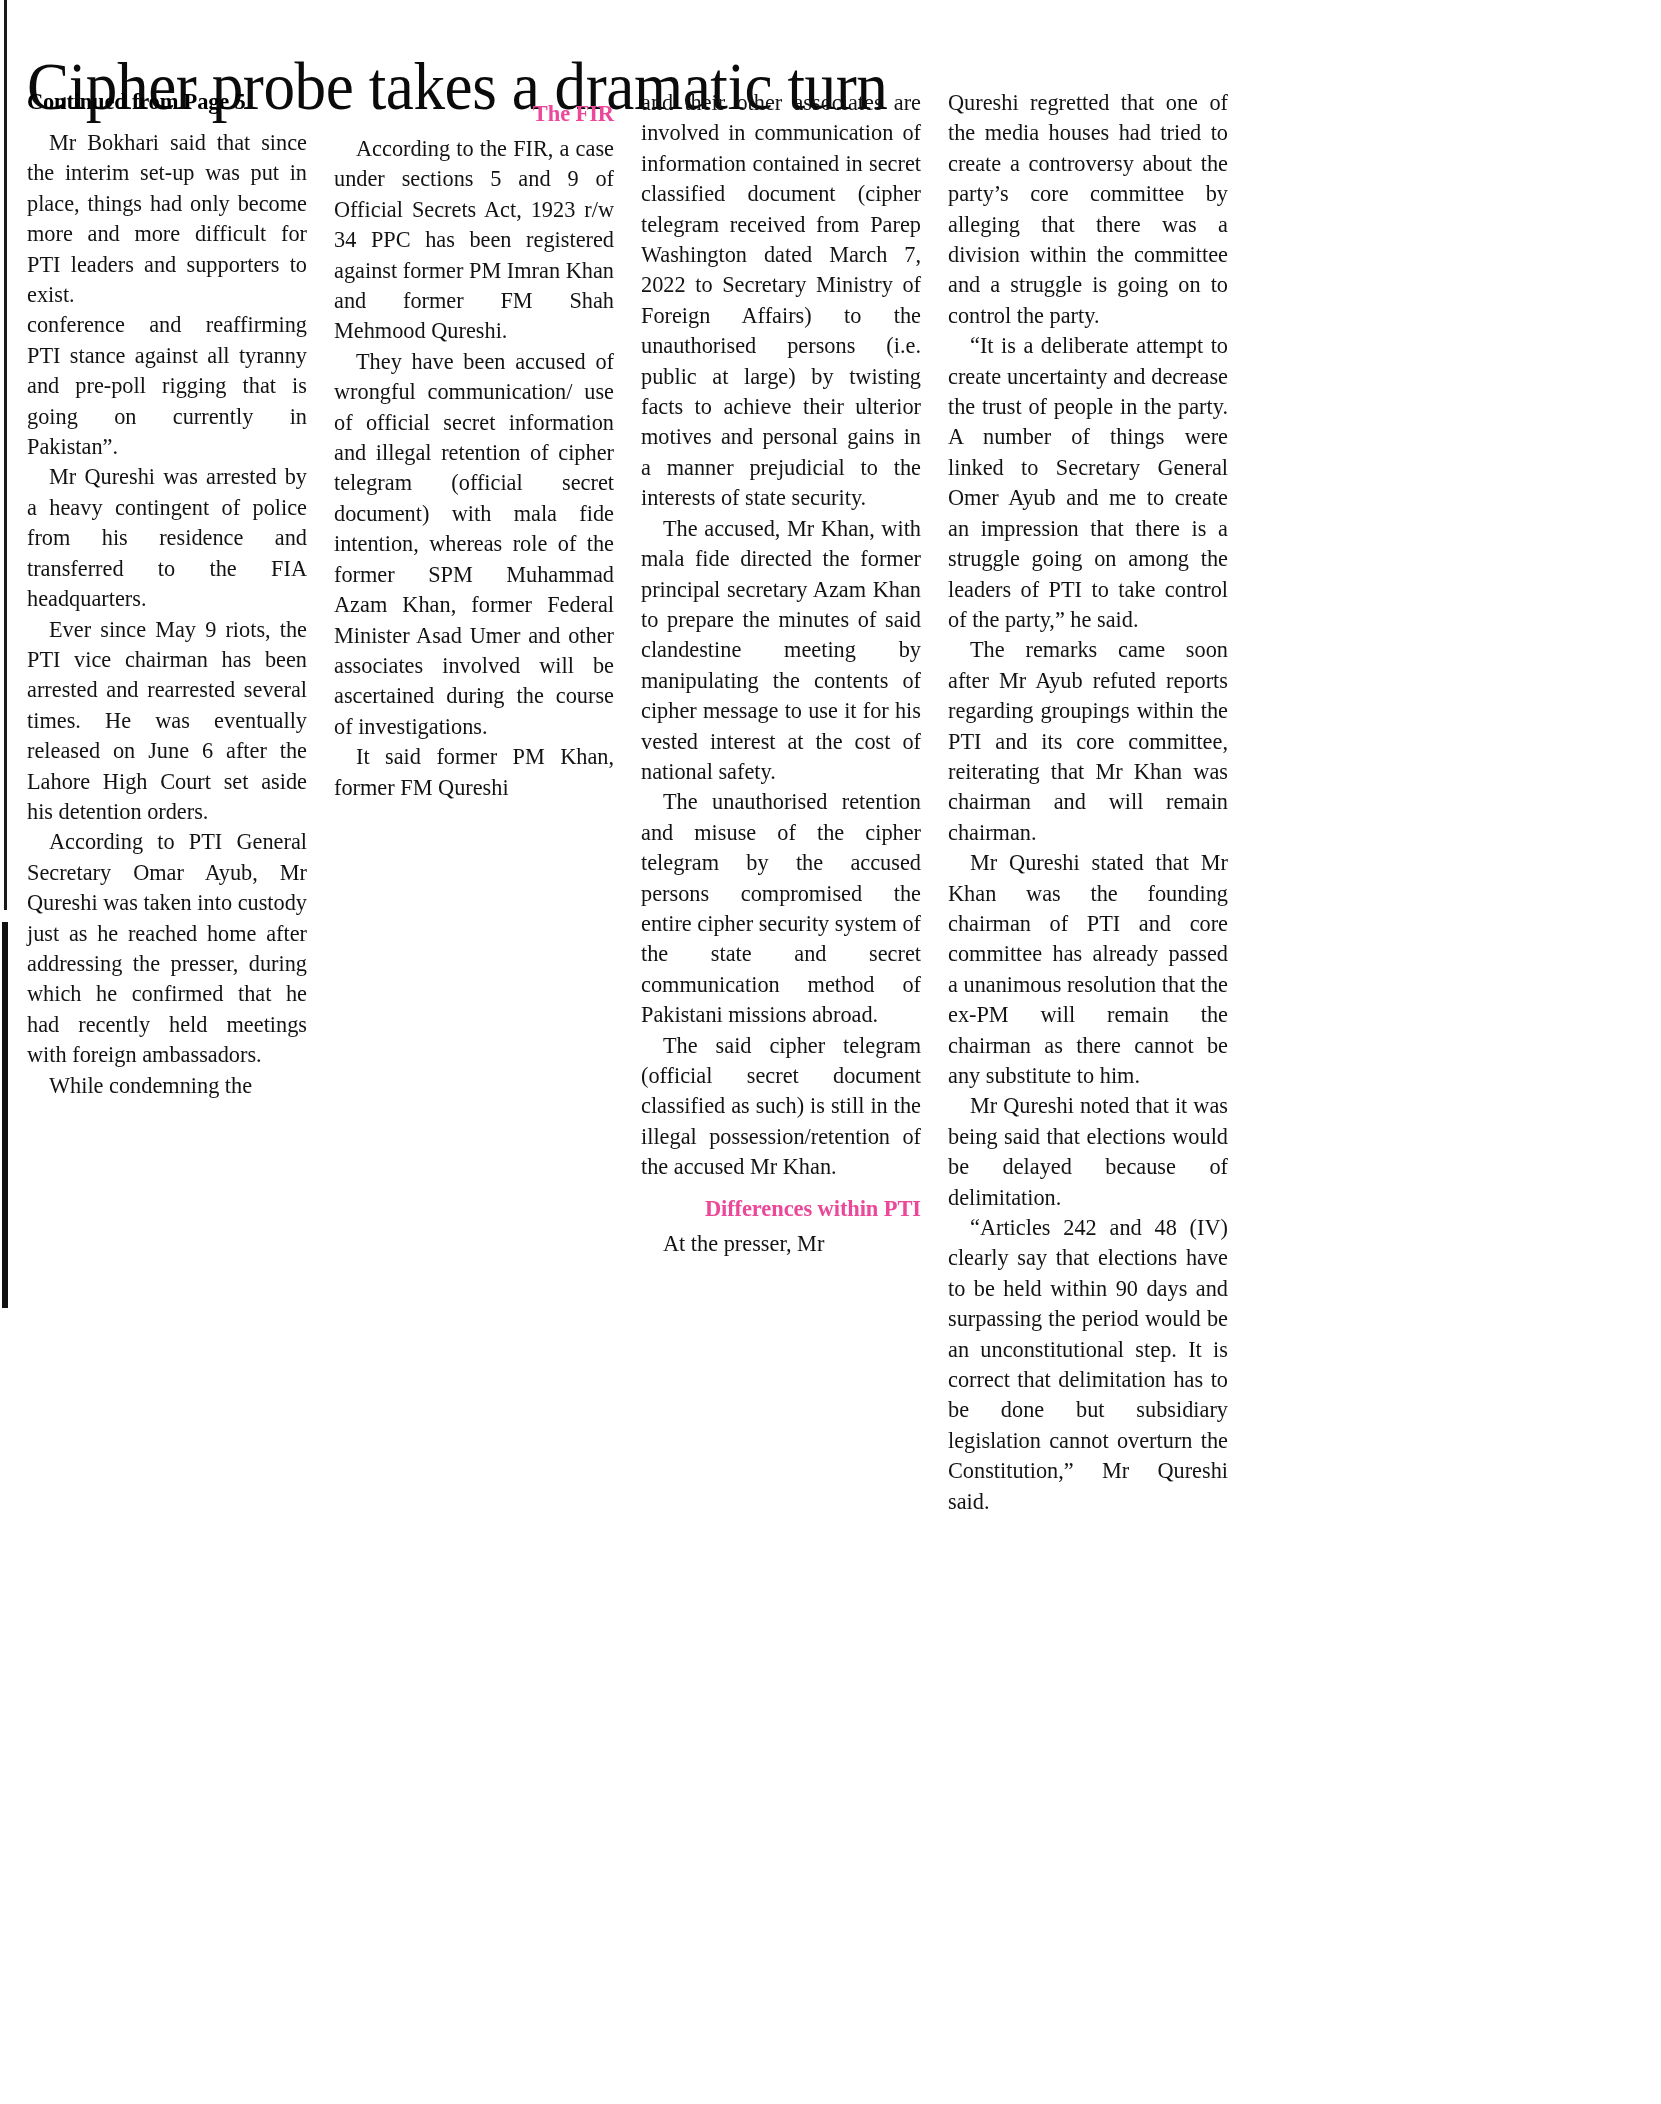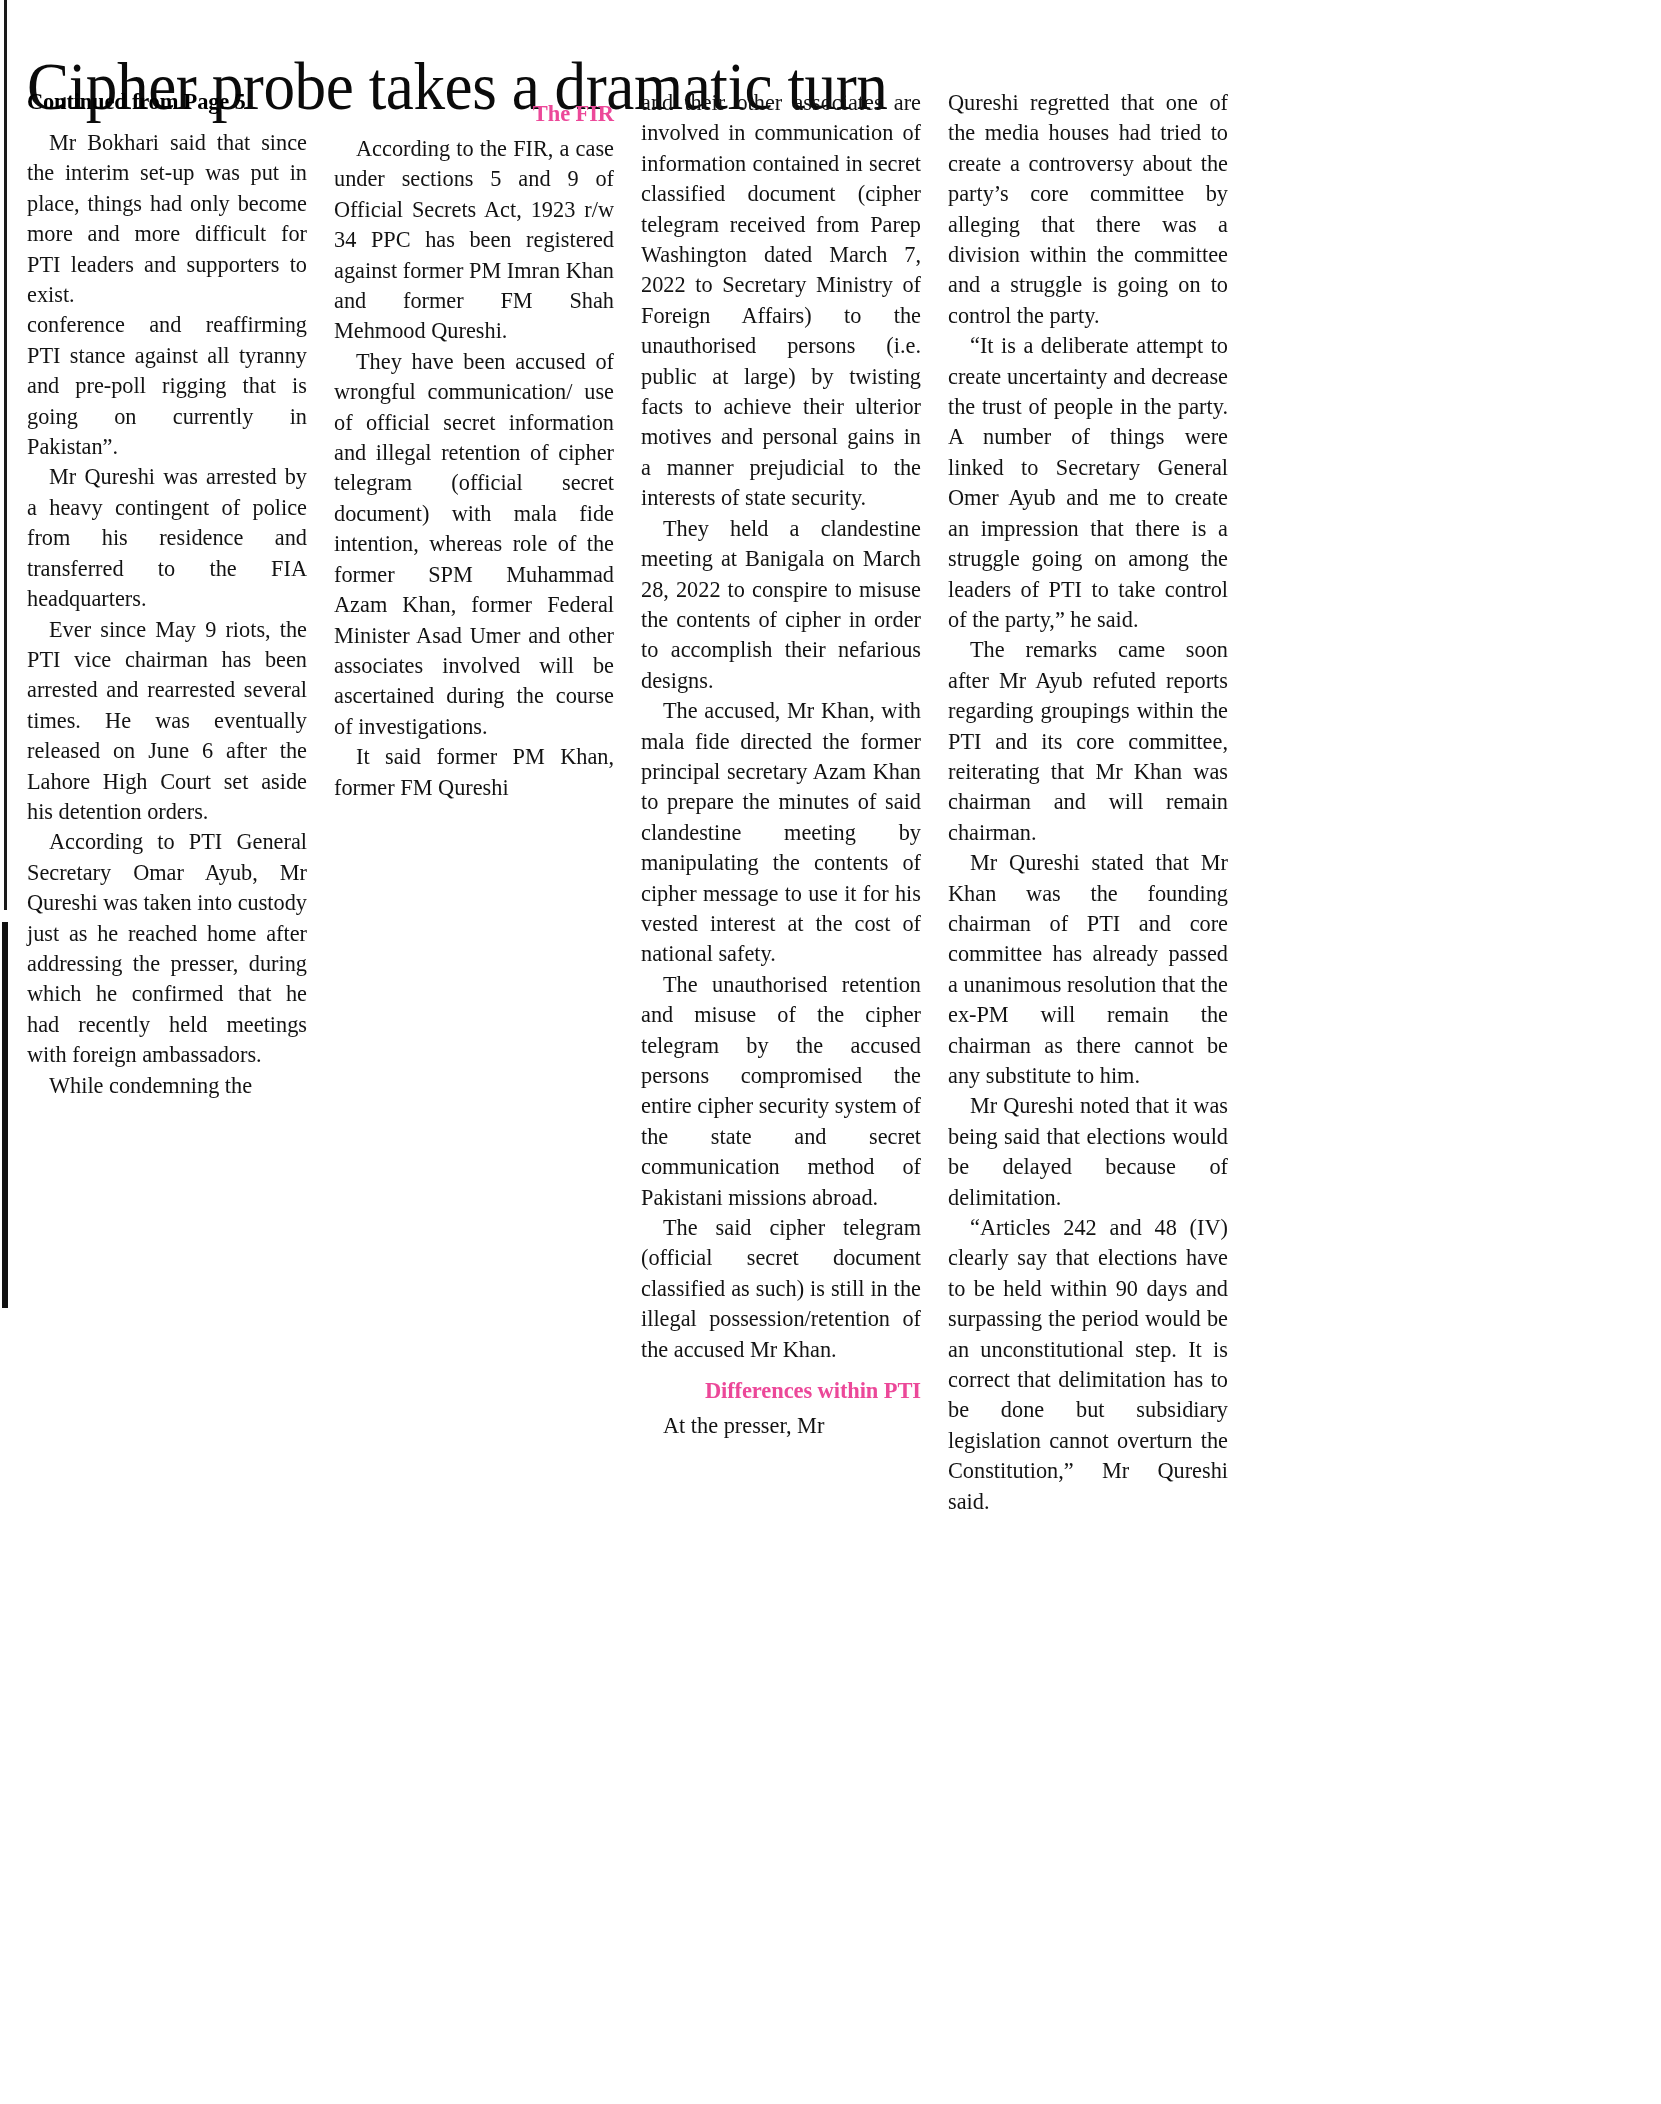--- a/index.html
+++ b/index.html
@@ -119,21 +119,20 @@
       <p class="para">While condemning the</p>
     </div>
     <div class="col">
       <div class="subhead">The FIR</div>
       <p class="para">According to the FIR, a case under sections 5 and 9 of Official Secrets Act, 1923 r/w 34 PPC has been registered against former PM Imran Khan and former FM Shah Mehmood Qureshi.</p>
       <p class="para">They have been accused of wrongful communication/ use of official secret information and illegal retention of cipher telegram (official secret document) with mala fide intention, whereas role of the former SPM Muhammad Azam Khan, former Federal Minister Asad Umer and other associates involved will be ascertained during the course of investigations.</p>
       <p class="para">It said former PM Khan, former FM Qureshi</p>
     </div>
     <div class="col">
       <p class="para noindent">and their other associates are involved in communication of information contained in secret classified document (cipher telegram received from Parep Washington dated March 7, 2022 to Secretary Ministry of Foreign Affairs) to the unauthorised persons (i.e. public at large) by twisting facts to achieve their ulterior motives and personal gains in a manner prejudicial to the interests of state security.</p>
-      <p class="para">They held a clandestine meeting at Banigala on March 28, 2022 to conspire to misuse the contents of cipher in order to accomplish their nefarious designs.</p>
       <p class="para">The accused, Mr Khan, with mala fide directed the former principal secretary Azam Khan to prepare the minutes of said clandestine meeting by manipulating the contents of cipher message to use it for his vested interest at the cost of national safety.</p>
       <p class="para">The unauthorised retention and misuse of the cipher telegram by the accused persons compromised the entire cipher security system of the state and secret communication method of Pakistani missions abroad.</p>
       <p class="para">The said cipher telegram (official secret document classified as such) is still in the illegal possession/retention of the accused Mr Khan.</p>
       <div class="subhead">Differences within PTI</div>
       <p class="para">At the presser, Mr</p>
     </div>
     <div class="col">
       <p class="para noindent">Qureshi regretted that one of the media houses had tried to create a controversy about the party’s core committee by alleging that there was a division within the committee and a struggle is going on to control the party.</p>
       <p class="para">“It is a deliberate attempt to create uncertainty and decrease the trust of people in the party. A number of things were linked to Secretary General Omer Ayub and me to create an impression that there is a struggle going on among the leaders of PTI to take control of the party,” he said.</p>
       <p class="para">The remarks came soon after Mr Ayub refuted reports regarding groupings within the PTI and its core committee, reiterating that Mr Khan was chairman and will remain chairman.</p>

